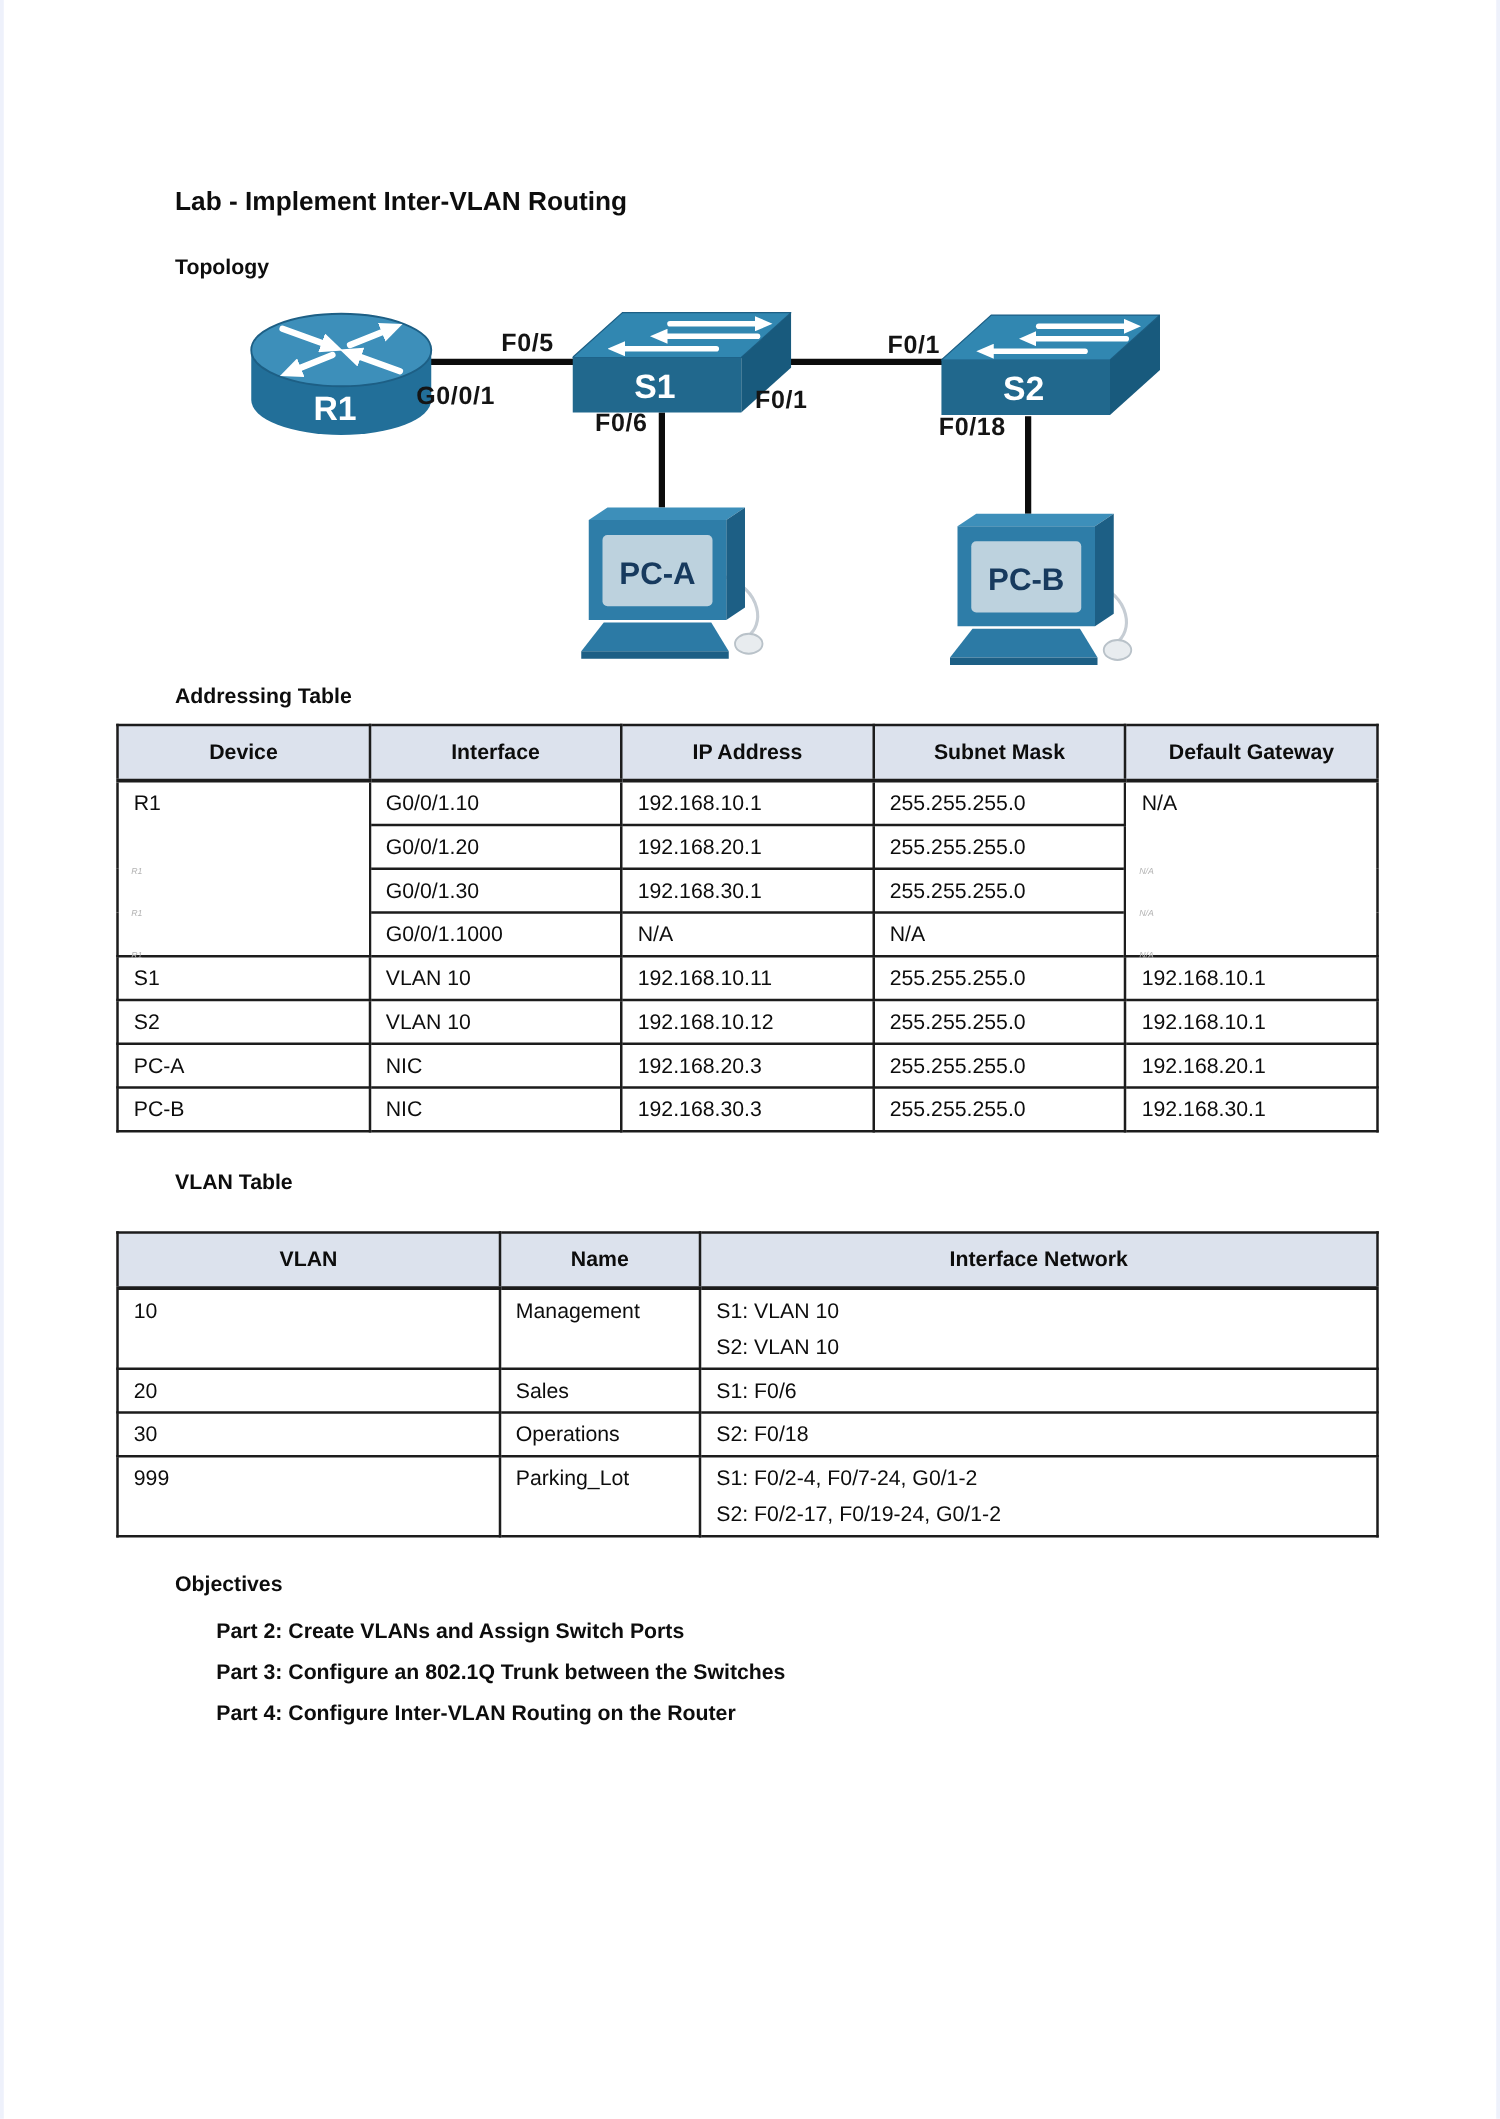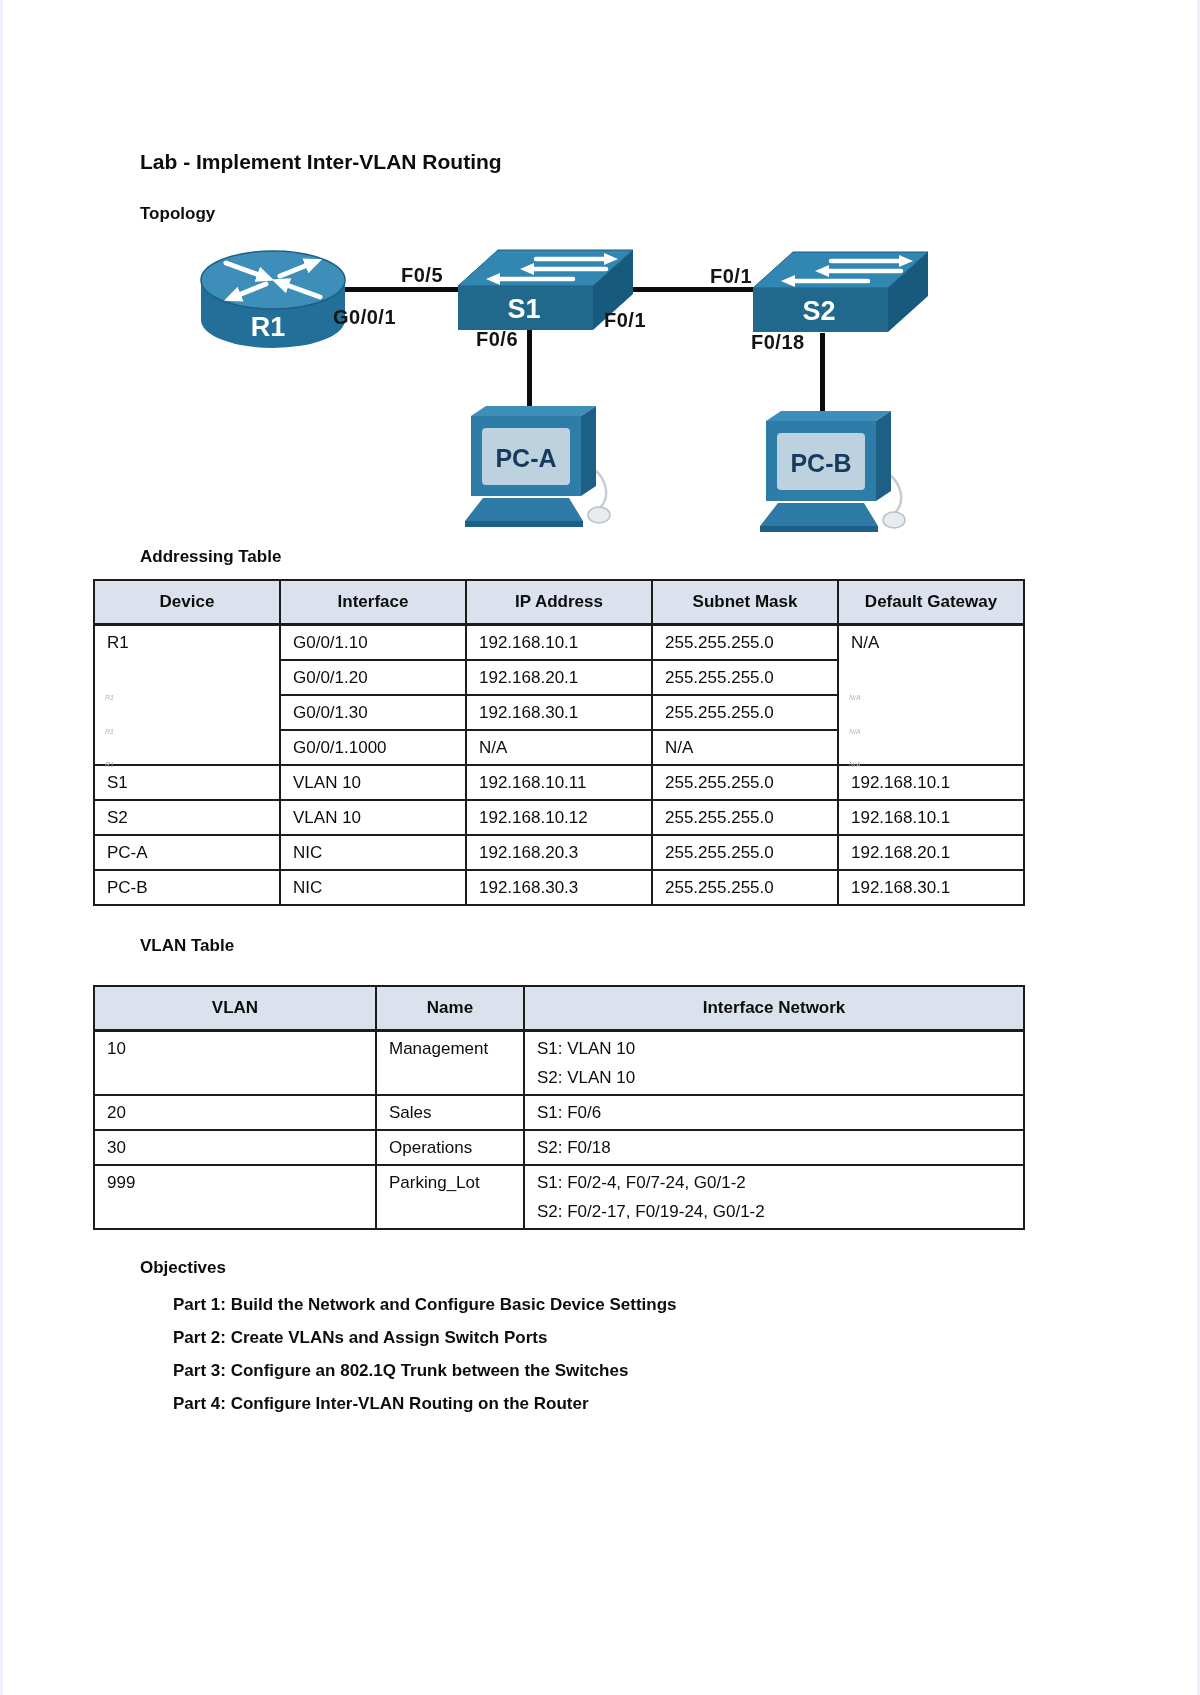--- a/index.html
+++ b/index.html
@@ -13,21 +13,21 @@
   h1.doc-title{margin:145px 0 0 137px;font-size:21px;line-height:34px;font-weight:bold;color:#0d0d0d;}
   h2.section{margin:22px 0 0 137px;font-size:17px;line-height:26px;font-weight:bold;color:#0d0d0d;}
   
   .diagram{position:relative;height:300px;margin-top:9px;}
   .dev{position:absolute;}
   .link{position:absolute;background:#0c0c0c;}
   .link.h{height:5px;}
   .link.v{width:5px;}
   .portlabel{position:absolute;font-size:20px;font-weight:bold;color:#141414;white-space:nowrap;letter-spacing:0.5px;}
   
-  .tblwrap{margin-left:90px;width:930px;}
+  .tblwrap{margin-left:90px;width:1010px;}
   table.doc{border-collapse:collapse;width:100%;table-layout:fixed;}
   table.doc th{
     background:#dce2ed;border:2px solid #1c1c1c;border-bottom:3px solid #1c1c1c;
     font-size:17px;font-weight:bold;padding:11px 8px;text-align:center;color:#0d0d0d;
   }
   table.doc td{
     border:2px solid #1c1c1c;font-size:17px;padding:5px 12px;line-height:23px;
     vertical-align:top;background:#fff;color:#0d0d0d;
   }
   td.merged{position:relative;}
@@ -268,19 +268,18 @@
             <div class="iline">S1: F0/2-4, F0/7-24, G0/1-2</div>
             <div class="iline">S2: F0/2-17, F0/19-24, G0/1-2</div>
           </td>
         </tr>
       </tbody>
     </table>
   </div>
 
   <h2 class="section" id="obj-head">Objectives</h2>
   <div class="objectives">
-    <div class="obj-item">Part 1: Build the Network and Configure Basic Device Settings</div>
     <div class="obj-item">Part 2: Create VLANs and Assign Switch Ports</div>
     <div class="obj-item">Part 3: Configure an 802.1Q Trunk between the Switches</div>
     <div class="obj-item">Part 4: Configure Inter-VLAN Routing on the Router</div>
   </div>
 
 </div>
 
 </body></html>

